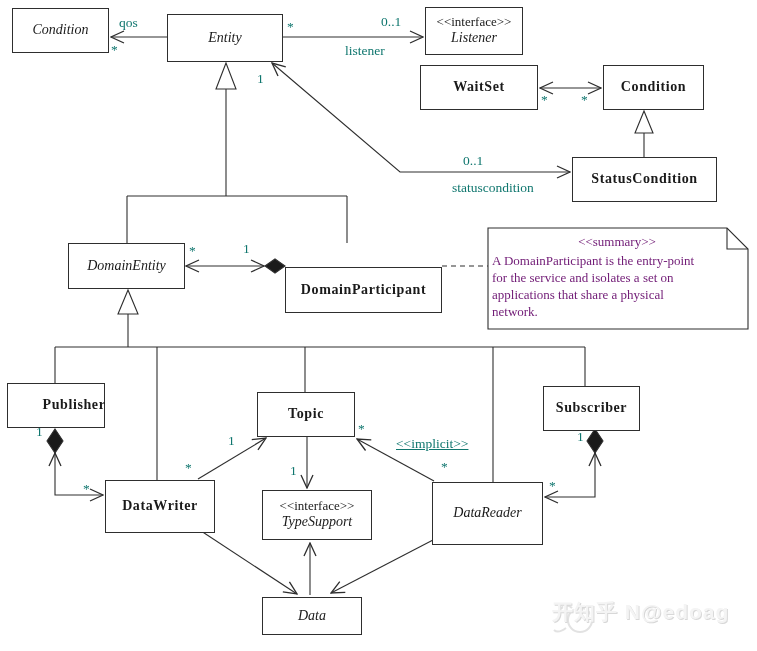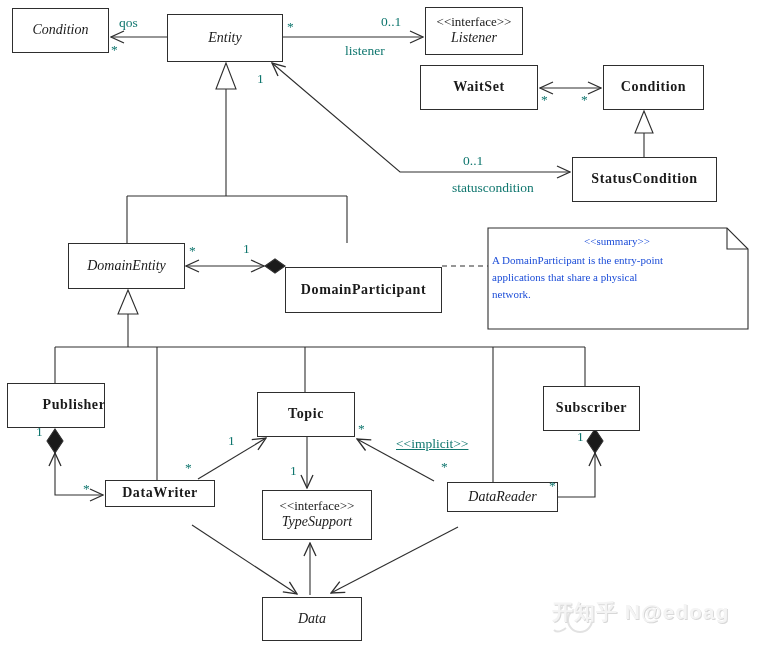--- a/index.html
+++ b/index.html
@@ -8,21 +8,21 @@
   .stage svg{position:absolute;left:0;top:0;z-index:1;}
   .box{position:absolute;z-index:2;box-sizing:border-box;background:#fff;
        border:1.4px solid #2e2e2e;display:flex;flex-direction:column;
        align-items:center;justify-content:center;color:#1a1a1a;
        font-size:14px;line-height:1.15;text-align:center;}
   .b{font-weight:bold;letter-spacing:0.6px;}
   .i{font-style:italic;}
   .stereo{font-size:13px;font-style:normal;letter-spacing:0;}
   .elb{position:absolute;z-index:3;font-size:13.5px;color:#0f766e;white-space:nowrap;}
   .note-text{position:absolute;z-index:3;left:492px;top:233px;width:250px;
-             font-size:11px;line-height:17px;color:#1d4ed8;}
+             font-size:13px;line-height:17px;color:#701a75;}
   .note-text .nt-st{text-align:center;margin-bottom:2px;}
   .watermark{position:absolute;z-index:4;left:552px;top:598px;display:flex;
              align-items:center;gap:6px;}
   .wm-text{font-family:"Liberation Sans", sans-serif;font-size:21px;font-weight:bold;
            color:#f4f4f4;text-shadow:1px 1px 0 #d8d8d8,-1px -1px 0 #ffffff;
            letter-spacing:1px;white-space:nowrap;}
 </style>
 </head>
 <body>
 
@@ -151,40 +151,41 @@
   </div>
 
   <div class="box b" style="left:257px;top:392px;width:98px;height:45px;">
     <span>Topic</span>
   </div>
 
   <div class="box b" style="left:543px;top:386px;width:97px;height:45px;">
     <span>Subscriber</span>
   </div>
 
-  <div class="box b" style="left:105px;top:480px;width:110px;height:27px;">
+  <div class="box b" style="left:105px;top:480px;width:110px;height:53px;">
     <span>DataWriter</span>
   </div>
 
-  <div class="box i" style="left:432px;top:482px;width:111px;height:30px;margin-left:15px;">
+  <div class="box i" style="left:432px;top:482px;width:111px;height:63px;">
     <span>DataReader</span>
   </div>
 
   <div class="box" style="left:262px;top:490px;width:110px;height:50px;">
     <span class="stereo">&lt;&lt;interface&gt;&gt;</span>
     <span class="i">TypeSupport</span>
   </div>
 
-  <div class="box i" style="left:262px;top:597px;width:100px;height:44px;">
+  <div class="box i" style="left:262px;top:597px;width:100px;height:38px;">
     <span>Data</span>
   </div>
 
   <div class="note-text">
     <div class="nt-st">&lt;&lt;summary&gt;&gt;</div>
     <div>A DomainParticipant is the entry-point</div>
+    <div>for the service and isolates a set on</div>
     <div>applications that share a physical</div>
     <div>network.</div>
   </div>
 
   <span class="elb" style="left:119px;top:15px;">qos</span>
   <span class="elb" style="left:111px;top:42px;">*</span>
   <span class="elb" style="left:287px;top:19px;">*</span>
   <span class="elb" style="left:381px;top:14px;">0..1</span>
   <span class="elb" style="left:345px;top:43px;">listener</span>
   <span class="elb" style="left:257px;top:71px;">1</span>

